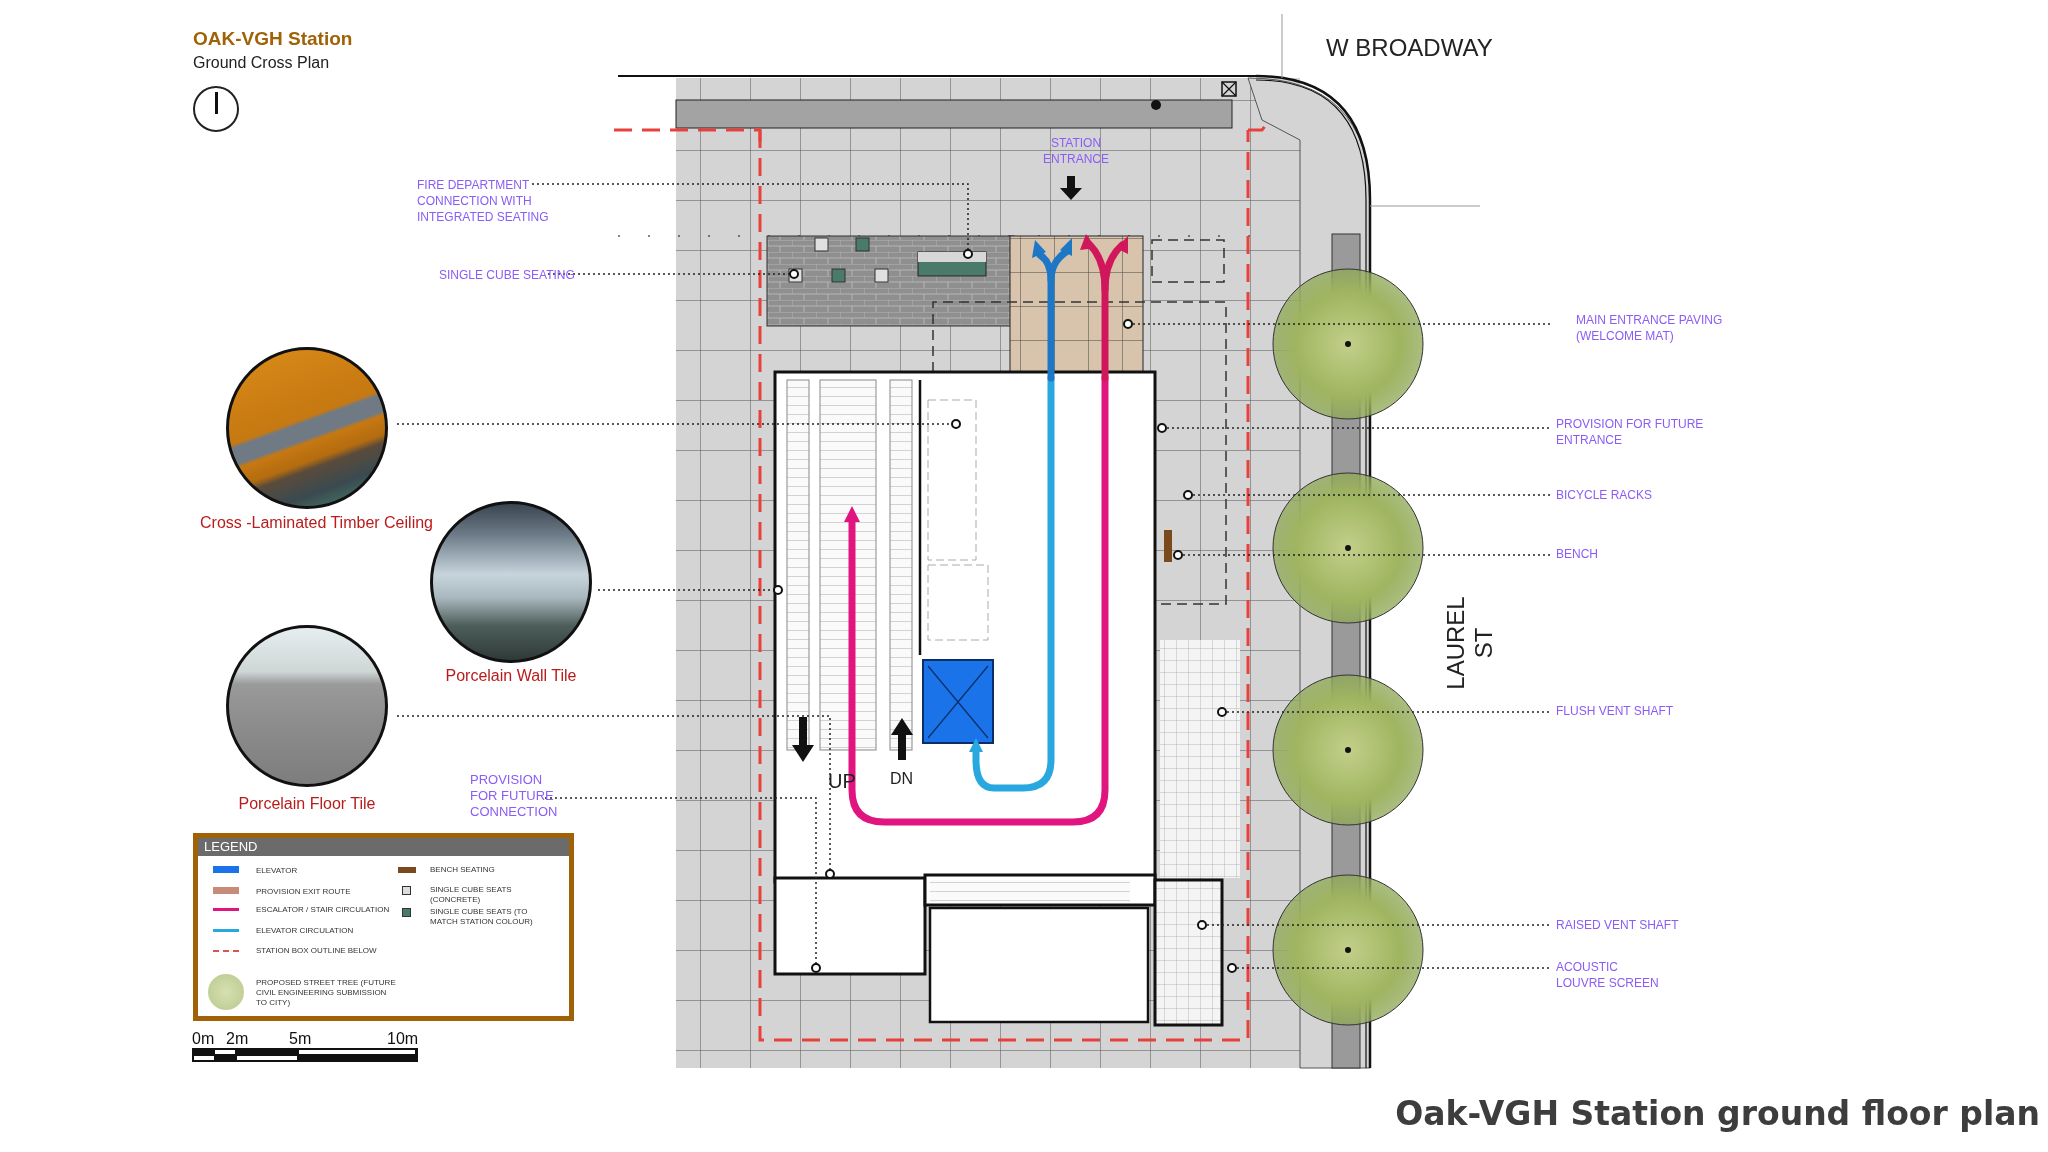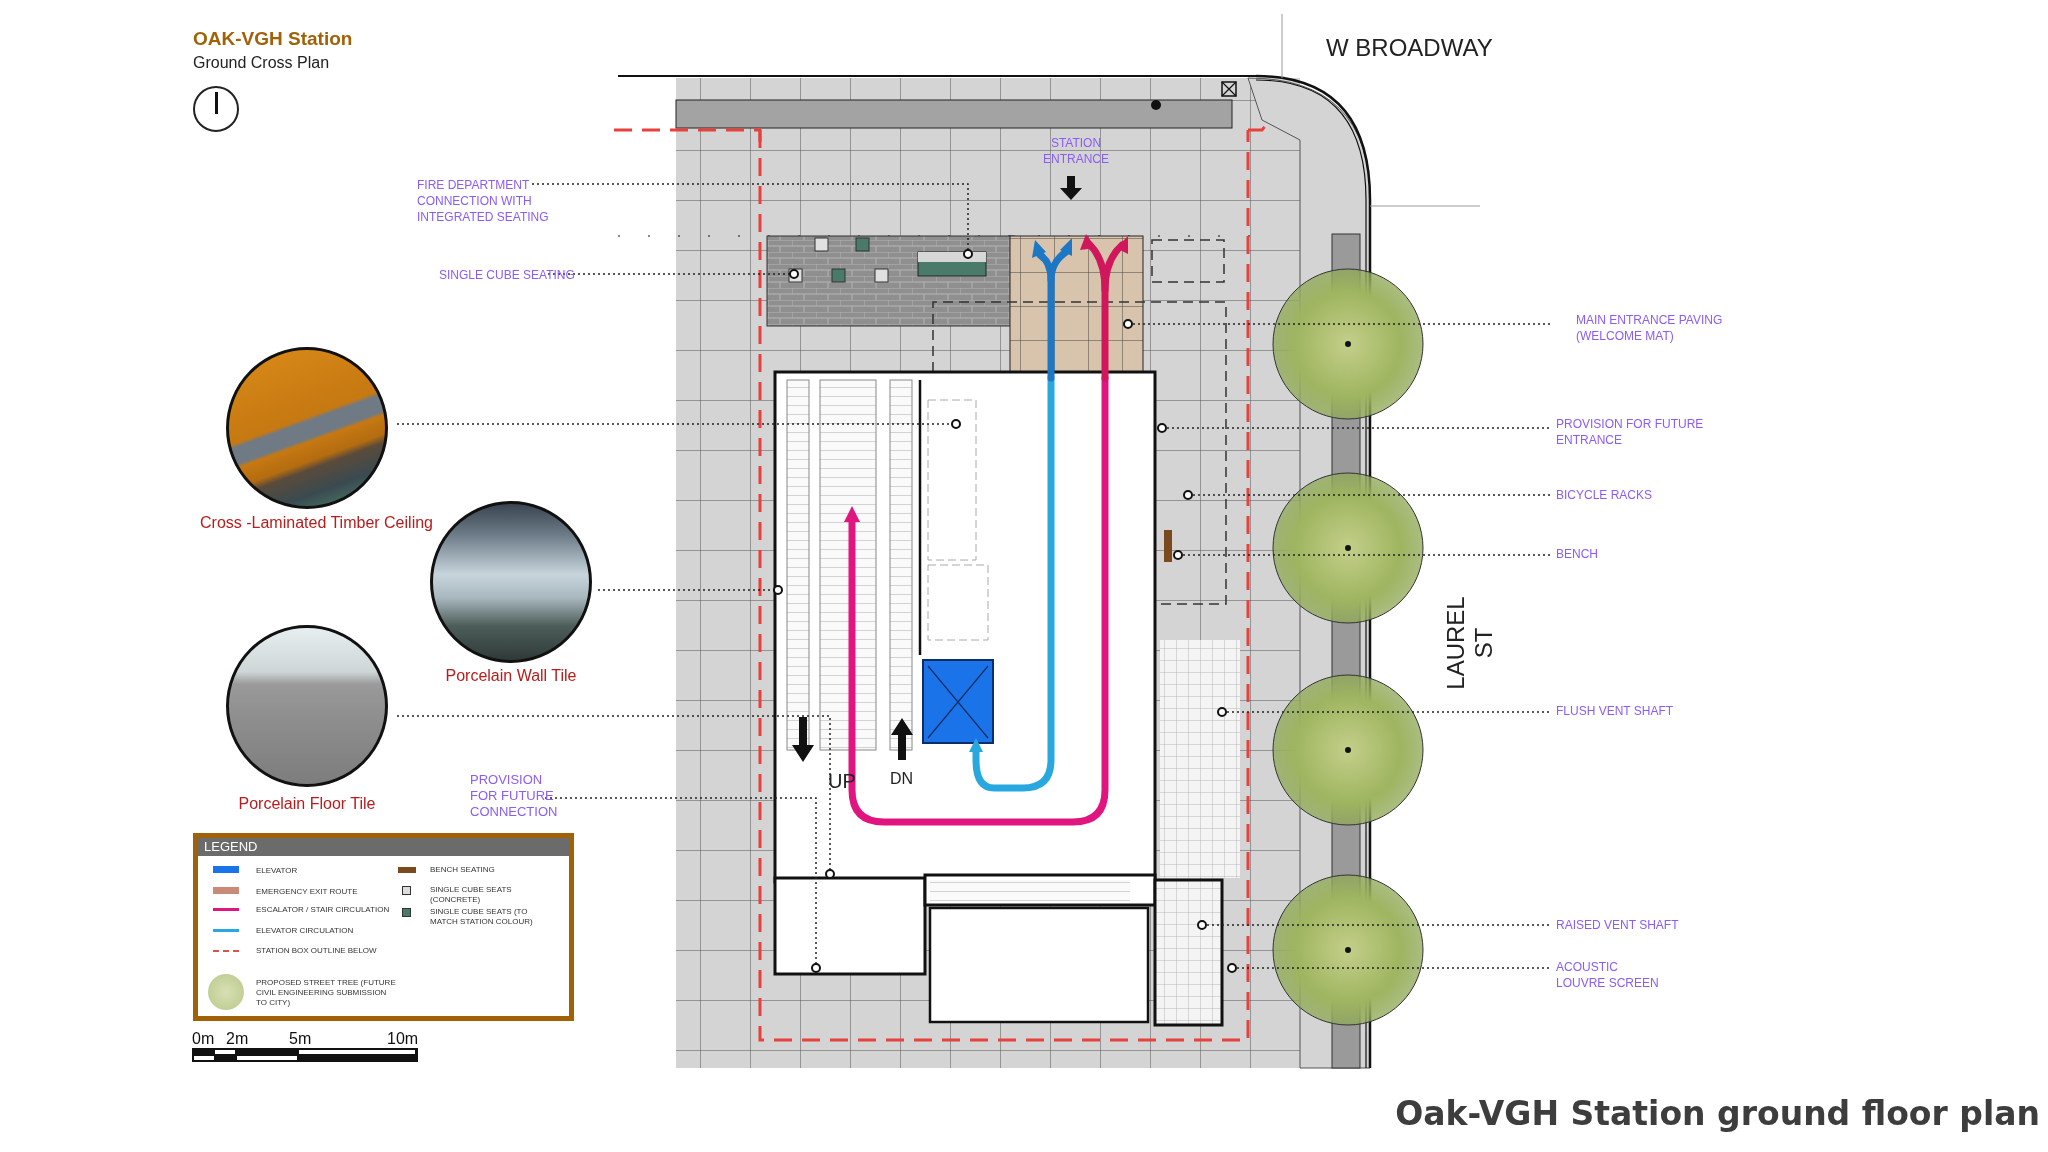--- a/index.html
+++ b/index.html
@@ -221,21 +221,21 @@
 <div class="abs thumb-label" style="left:430px;top:667px;width:162px;">Porcelain Wall Tile</div>
 
 <div class="abs thumb" style="left:226px;top:625px;width:162px;height:162px;background:linear-gradient(180deg,#e6eef0 0%,#cfd6d6 28%,#9a9a9a 36%,#8d8d8d 60%,#7d7d7d 100%);"></div>
 <div class="abs thumb-label" style="left:226px;top:795px;width:162px;">Porcelain Floor Tile</div>
 
 <div class="abs legend">
   <div class="legend-head">LEGEND</div>
   <div class="leg-sw" style="left:15px;top:28px;width:26px;height:7px;background:#1a73e8;"></div>
   <div class="leg-item" style="left:58px;top:28px;">ELEVATOR</div>
   <div class="leg-sw" style="left:15px;top:49px;width:26px;height:7px;background:#c98a7a;"></div>
-  <div class="leg-item" style="left:58px;top:49px;">EMERGENCY EXIT ROUTE</div>
+  <div class="leg-item" style="left:58px;top:49px;">PROVISION EXIT ROUTE</div>
   <div class="leg-sw" style="left:15px;top:70px;width:26px;height:3px;background:#e0157f;"></div>
   <div class="leg-item" style="left:58px;top:67px;">ESCALATOR / STAIR CIRCULATION</div>
   <div class="leg-sw" style="left:15px;top:91px;width:26px;height:3px;background:#29a8e0;"></div>
   <div class="leg-item" style="left:58px;top:88px;">ELEVATOR CIRCULATION</div>
   <div class="leg-sw" style="left:15px;top:112px;width:26px;height:0;border-top:2px dashed #d9534f;"></div>
   <div class="leg-item" style="left:58px;top:108px;">STATION BOX OUTLINE BELOW</div>
   <div class="leg-sw" style="left:10px;top:136px;width:36px;height:36px;border-radius:50%;background:radial-gradient(#d8dfb4,#b8c98a);"></div>
   <div class="leg-item" style="left:58px;top:140px;">PROPOSED STREET TREE (FUTURE
 CIVIL ENGINEERING SUBMISSION
 TO CITY)</div>

